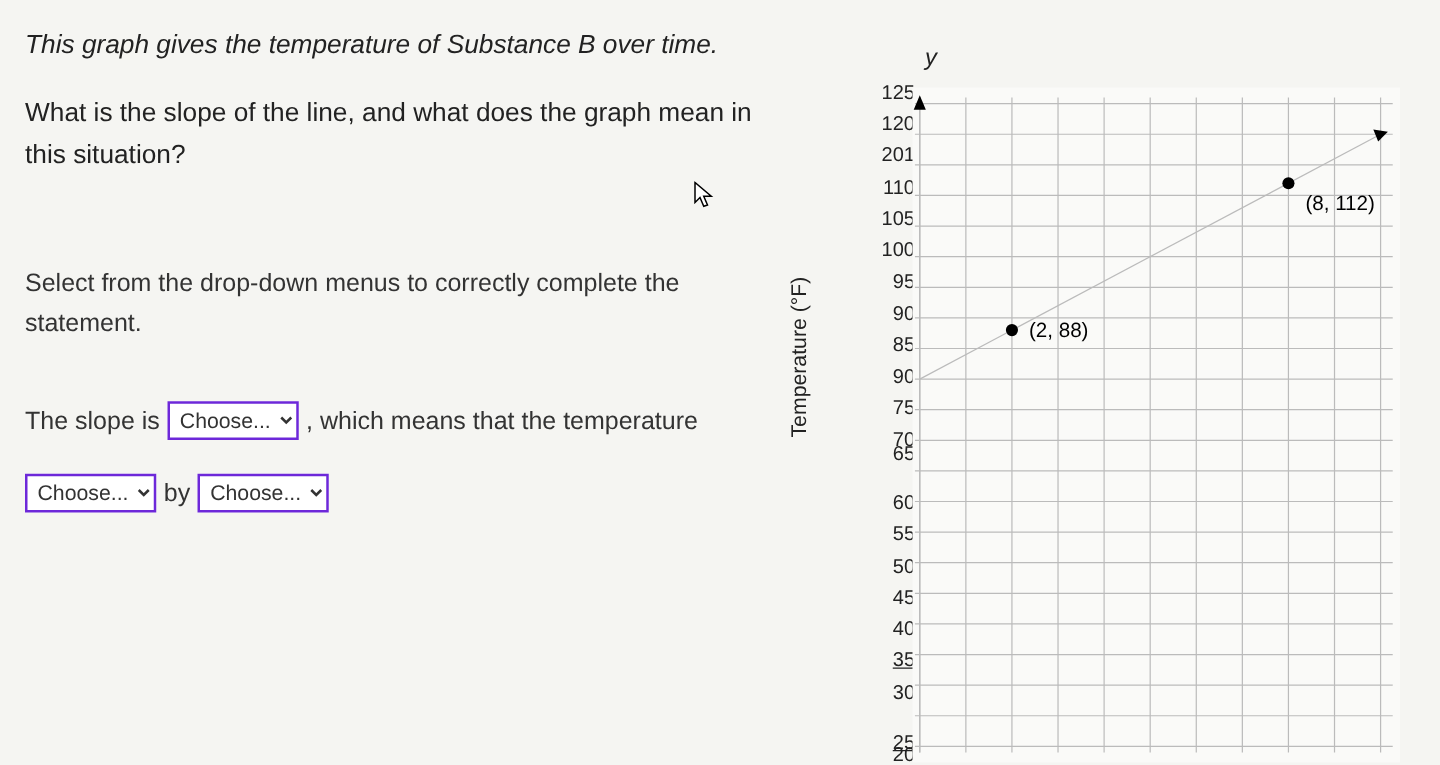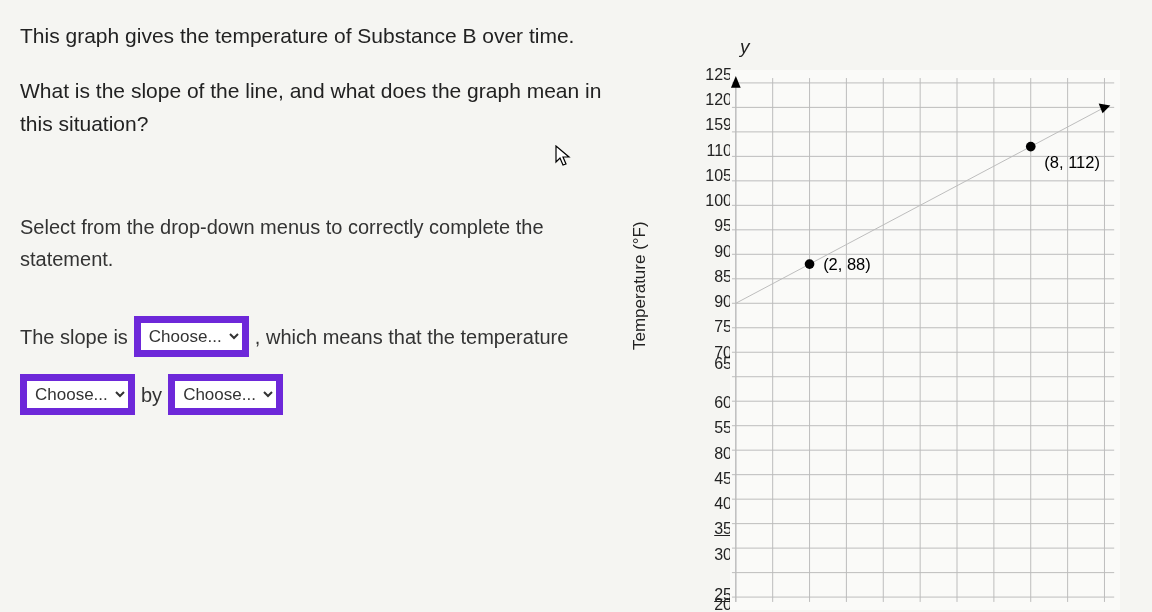--- a/index.html
+++ b/index.html
@@ -19,30 +19,30 @@
     padding: 20px 10px 0 20px;
   }
   .left {
     width: 620px;
     padding-right: 20px;
   }
   .right {
     flex: 1;
     position: relative;
   }
-  .q1 { font-size: 21px; line-height: 1.5; margin-bottom: 22px; }
+  .q1 { font-size: 21px; line-height: 1.5; margin-bottom: 22px; font-style: italic; }
   .q2 { font-size: 21px; line-height: 1.6; margin-bottom: 70px; }
   .q3 { font-size: 20px; line-height: 1.6; margin-bottom: 40px; color:#333;}
   .stmt { font-size: 20px; line-height: 2.2; color:#333; }
   .stmt .row { display: flex; align-items: center; flex-wrap: wrap; gap: 6px; margin-bottom: 14px;}
   select.choose {
     font-size: 17px;
     padding: 3px 4px;
     background: #fff;
-    border: 7px solid #6d28d9;
+    border: 2px solid #6d28d9;
     color: #333;
   }
   .cursor {
     position: absolute;
     left: 555px;
     top: 145px;
     font-size: 20px;
     pointer-events: none;
   }
   
@@ -127,34 +127,34 @@
     <div class="chart-wrap">
       <div class="y-top">y</div>
       <div class="ylabel">Temperature (°F)</div>
       <div id="tick-holder">
           <div class="tick-label" style="top: 576px;">20</div>
           <div class="tick-label" style="top: 566px; text-decoration: underline;">25</div>
           <div class="tick-label" style="top: 525.524px;">30</div>
           <div class="tick-label" style="top: 500.286px; text-decoration: underline;">35</div>
           <div class="tick-label" style="top: 475.048px;">40</div>
           <div class="tick-label" style="top: 449.81px;">45</div>
-          <div class="tick-label" style="top: 424.571px;">80</div>
+          <div class="tick-label" style="top: 424.571px;">50</div>
           <div class="tick-label" style="top: 399.333px;">55</div>
           <div class="tick-label" style="top: 374.095px;">60</div>
           <div class="tick-label" style="top: 335px;">65</div>
           <div class="tick-label" style="top: 323.619px;">70</div>
           <div class="tick-label" style="top: 298.381px;">75</div>
           <div class="tick-label" style="top: 273.143px;">90</div>
           <div class="tick-label" style="top: 247.905px;">85</div>
           <div class="tick-label" style="top: 222.667px;">90</div>
           <div class="tick-label" style="top: 197.429px;">95</div>
           <div class="tick-label" style="top: 172.19px;">100</div>
           <div class="tick-label" style="top: 146.952px;">105</div>
           <div class="tick-label" style="top: 121.714px;">110</div>
-          <div class="tick-label" style="top: 96.4762px;">159</div>
+          <div class="tick-label" style="top: 96.4762px;">201</div>
           <div class="tick-label" style="top: 71.2381px;">120</div>
           <div class="tick-label" style="top: 46px;">125</div>
         </div>
       <svg class="plot" id="plot" viewBox="-6 -6 402 552">
           <g class="grid">
             <line class="grid" x1="0" y1="535" x2="390" y2="535" stroke="#ccc"></line>
             <line x1="-4" y1="535" x2="0" y2="535" stroke="#000"></line>
             <line class="grid" x1="0" y1="509.7619047619048" x2="390" y2="509.7619047619048" stroke="#ccc"></line>
             <line x1="-4" y1="509.7619047619048" x2="0" y2="509.7619047619048" stroke="#000"></line>
             <line class="grid" x1="0" y1="484.5238095238095" x2="390" y2="484.5238095238095" stroke="#ccc"></line>

